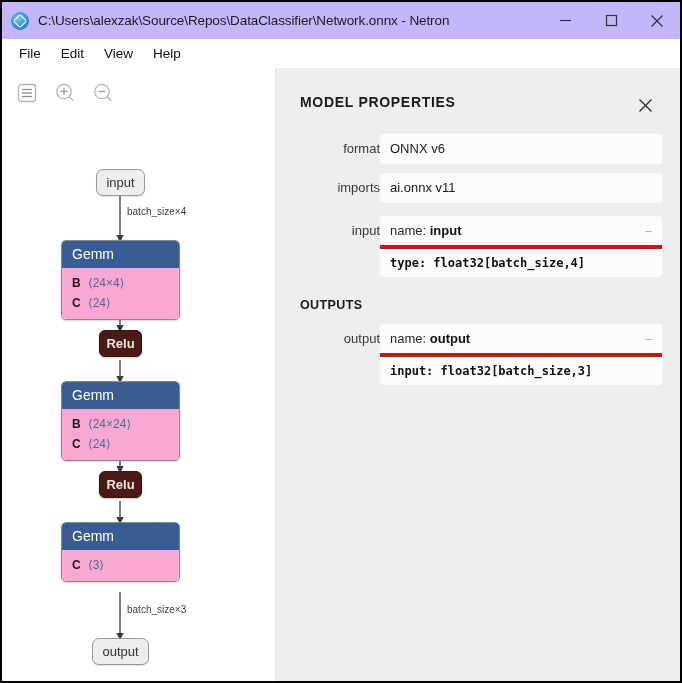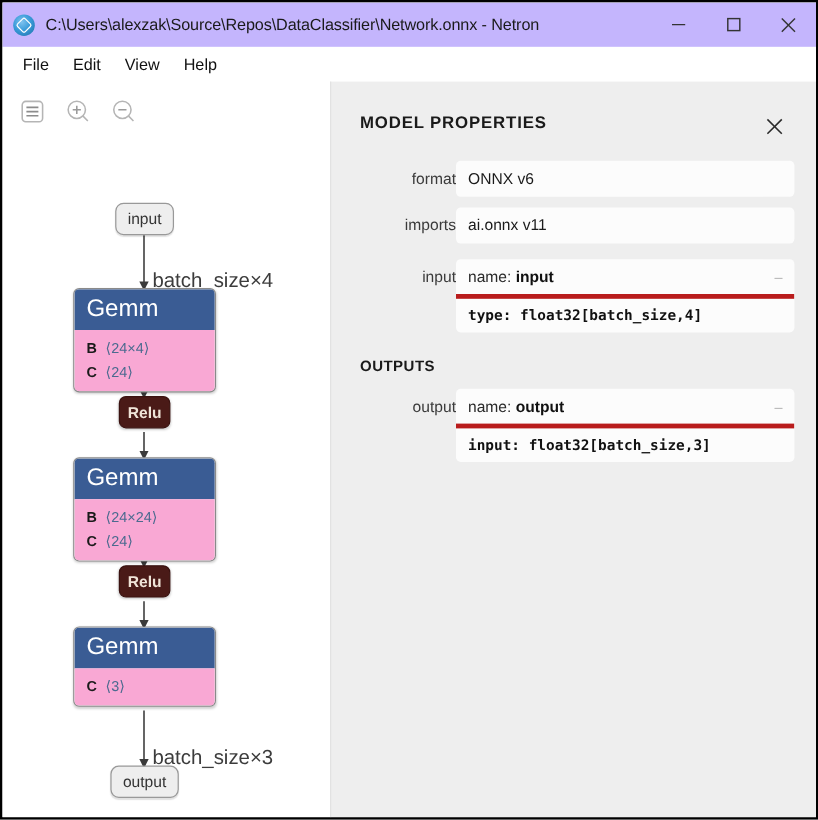--- a/index.html
+++ b/index.html
@@ -161,21 +161,21 @@
   .op-node {
     border: 1px solid #8a8a8a;
     border-radius: 5px;
     background: #ffffff;
     overflow: hidden;
     box-shadow: 0 1px 2px rgba(0,0,0,0.18);
   }
   .op-header {
     background: #3a5c94;
     color: #ffffff;
-    font-size: 20px;
+    font-size: 14px;
     padding: 5px 10px 6px 10px;
     line-height: 1.15;
   }
   .op-body {
     background: #f9a8d4;
     padding: 5px 0 6px 0;
   }
   .attr-row {
     font-size: 12px;
     padding: 2px 10px;
@@ -185,24 +185,23 @@
   .attr-key {
     font-weight: bold;
     color: #1a1a1a;
   }
   .attr-val {
     color: #4b6a8f;
     margin-left: 4px;
   }
   .edge-label {
     position: absolute;
-    font-size: 17px;
+    font-size: 10px;
     color: #3c3c3c;
     white-space: nowrap;
-    margin-top: 18px;
   }
   
   .props-header {
     display: flex;
     justify-content: space-between;
     padding: 26px 24px 0 24px;
   }
   .props-title {
     font-size: 14px;
     font-weight: bold;

